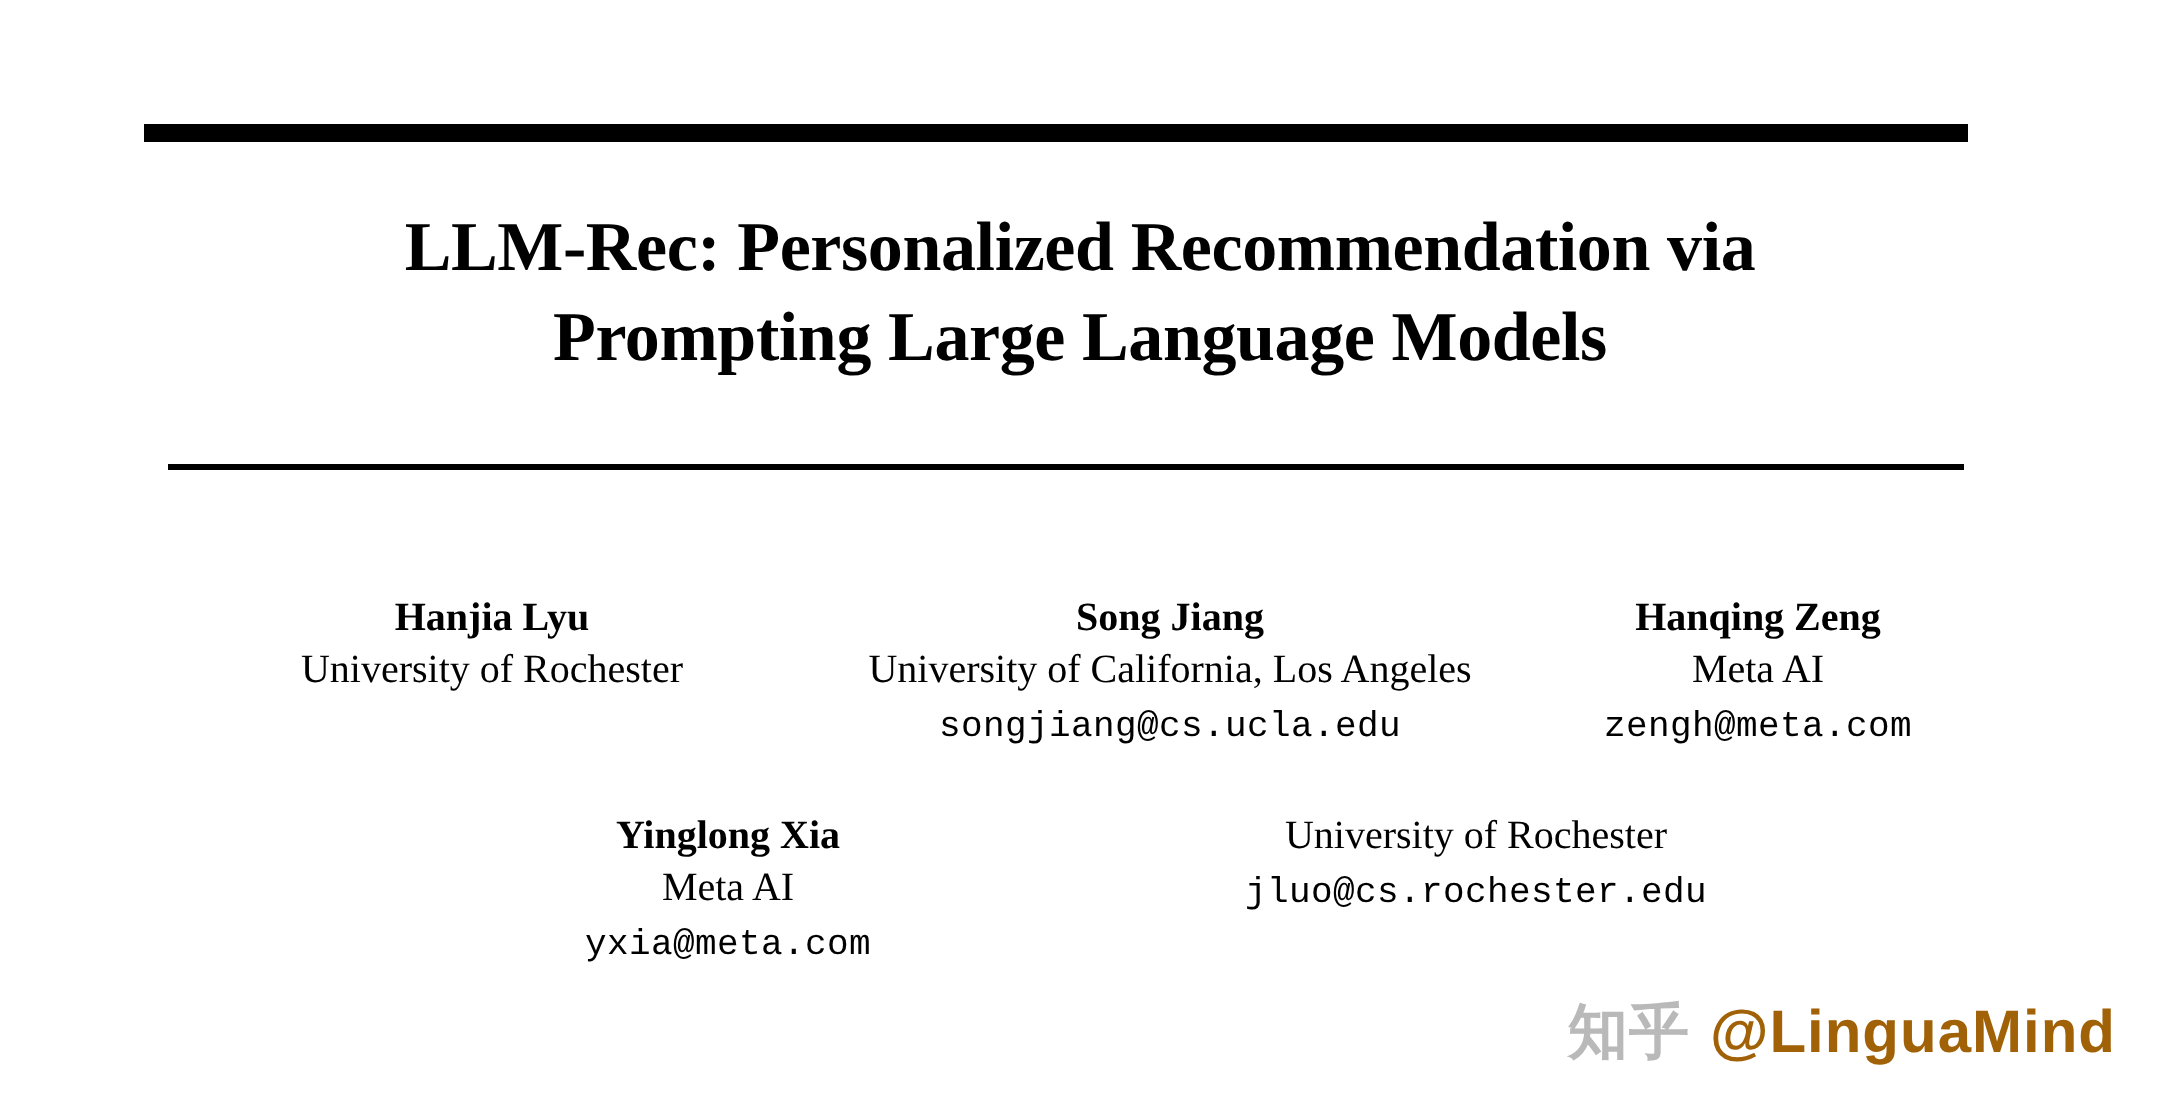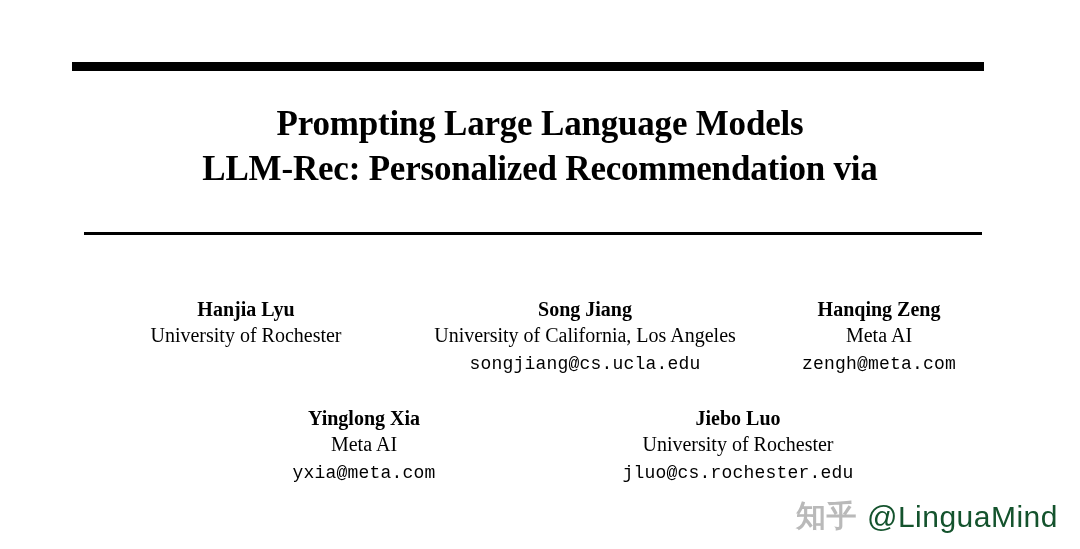--- a/index.html
+++ b/index.html
@@ -121,34 +121,34 @@
   .watermark .wm-logo {
     font-family: "Liberation Sans", sans-serif;
     font-size: 30px;
     font-weight: bold;
     color: #b9b9b9;
     text-align: right;
   }
   .watermark .wm-handle {
     font-family: "Liberation Sans", sans-serif;
     font-size: 30px;
-    font-weight: normal;
-    color: #14532d;
+    font-weight: bold;
+    color: #a16207;
   }
 </style>
 </head>
 <body>
 
 <div class="page">
 
   <div class="rule-top"></div>
 
   <div class="title">
+    <div>LLM-Rec: Personalized Recommendation via</div>
     <div>Prompting Large Language Models</div>
-    <div>LLM-Rec: Personalized Recommendation via</div>
   </div>
 
   <div class="rule-bottom"></div>
 
   <div class="authors-row row1">
     <div class="author a0">
       <div class="name">Hanjia Lyu</div>
       <div class="affil">University of Rochester</div>
     </div>
     <div class="author a1">
@@ -163,21 +163,20 @@
     </div>
   </div>
 
   <div class="authors-row row2">
     <div class="author b0">
       <div class="name">Yinglong Xia</div>
       <div class="affil">Meta AI</div>
       <div class="email">yxia@meta.com</div>
     </div>
     <div class="author b1">
-      <div class="name">Jiebo Luo</div>
       <div class="affil">University of Rochester</div>
       <div class="email">jluo@cs.rochester.edu</div>
     </div>
   </div>
 
   <div class="watermark">
     <span class="wm-logo">知乎</span>
     <span class="wm-handle">@LinguaMind</span>
   </div>
 

